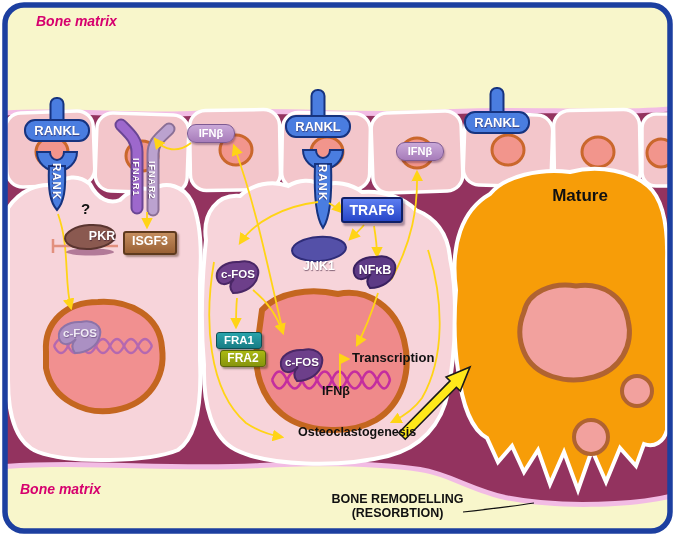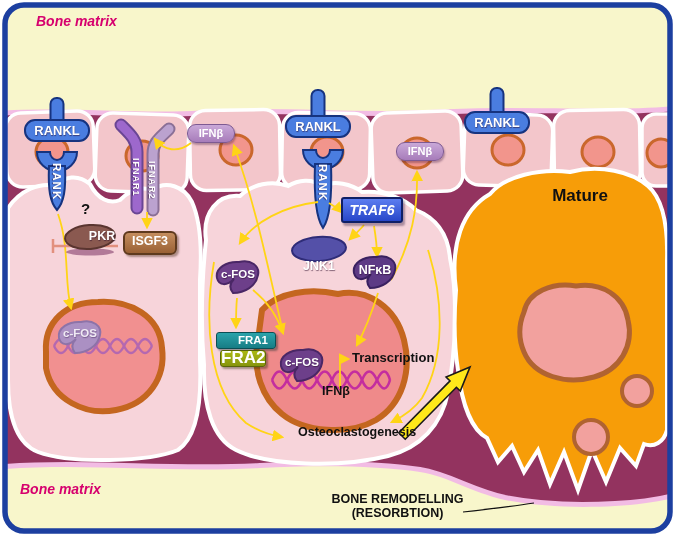--- a/index.html
+++ b/index.html
@@ -13,23 +13,23 @@
   .vert{transform-origin:top left;transform:rotate(90deg);letter-spacing:1px;}
   .pill{position:absolute;border-radius:9px;background:linear-gradient(#c9a8d8,#a77cba);
         border:1px solid #7d5a92;box-shadow:1px 2px 2px rgba(60,20,60,0.35);
         color:#fff;font-weight:bold;font-size:11px;text-align:center;line-height:16px;}
   .box{position:absolute;color:#fff;font-weight:bold;text-align:center;}
   .traf6{background:linear-gradient(#5c7df0,#2746c9);border:2px solid #101f66;border-radius:3px;
          box-shadow:2px 3px 2px rgba(30,10,50,0.35);font-size:14px;line-height:20px;}
   .isgf3{background:linear-gradient(#c48d5e,#9a6135);border:2px solid #5f3a1e;border-radius:3px;
          box-shadow:2px 2px 2px rgba(60,30,10,0.4);font-size:12.5px;line-height:17px;}
   .fra1{background:linear-gradient(#2aa3ab,#177d85);border:1.5px solid #0b4f55;border-radius:3px;
-        box-shadow:2px 2px 2px rgba(10,40,40,0.4);font-size:11.5px;line-height:14px;padding-left:14px;}
+        box-shadow:2px 2px 2px rgba(10,40,40,0.4);font-size:11.5px;line-height:14px;}
   .fra2{background:linear-gradient(#aab812,#87950d);border:1.5px solid #59650a;border-radius:3px;
-        box-shadow:2px 2px 2px rgba(40,40,5,0.4);font-size:17px;line-height:14px;}
+        box-shadow:2px 2px 2px rgba(40,40,5,0.4);font-size:12px;line-height:14px;}
   .bonematrix{color:#d6006e;font-style:italic;font-size:14px;}
 </style>
 </head>
 <body>
 
 <div id="stage">
 
 <svg id="scene" width="675" height="536" viewBox="0 0 675 536">
   <defs>
     <clipPath id="frameclip">
@@ -168,22 +168,22 @@
 <div class="lbl white vert" style="left:63px;top:163px;font-size:11.5px;">RANK</div>
 <div class="lbl white vert" style="left:329px;top:164px;font-size:11.5px;">RANK</div>
 <div class="lbl white vert" style="left:141px;top:158px;font-size:9px;">IFNAR1</div>
 <div class="lbl white vert" style="left:157px;top:161px;font-size:9px;">IFNAR2</div>
 
 <div class="pill" style="left:187px;top:124px;width:46px;height:17px;">IFNβ</div>
 <div class="pill" style="left:396px;top:142px;width:46px;height:17px;">IFNβ</div>
 
 <div class="lbl black" style="left:81px;top:200px;font-size:15px;">?</div>
 <div class="lbl white center" style="left:78px;top:229px;width:48px;font-size:12.5px;">PKR</div>
-<div class="box isgf3" style="left:123px;top:231px;width:50px;height:20px;border-radius:6px;">ISGF3</div>
-<div class="box traf6" style="left:341px;top:197px;width:58px;height:22px;line-height:22px;font-style:italic;">TRAF6</div>
+<div class="box isgf3" style="left:123px;top:231px;width:50px;height:20px;">ISGF3</div>
+<div class="box traf6" style="left:341px;top:197px;width:58px;height:22px;line-height:22px;">TRAF6</div>
 <div class="lbl white center" style="left:295px;top:259px;width:48px;font-size:12.5px;">JNK1</div>
 <div class="lbl white center" style="left:351px;top:263px;width:48px;font-size:12.5px;">NFκB</div>
 <div class="lbl white center" style="left:214px;top:268px;width:48px;font-size:11.5px;">c-FOS</div>
 <div class="lbl white center" style="left:278px;top:356px;width:48px;font-size:11.5px;">c-FOS</div>
 <div class="lbl center" style="left:56px;top:327px;width:48px;font-size:11.5px;color:#f0eaf4;text-shadow:0.5px 1px 1px rgba(70,40,90,0.5);">c-FOS</div>
 <div class="box fra1" style="left:216px;top:332px;width:44px;height:15px;">FRA1</div>
 <div class="box fra2" style="left:220px;top:350px;width:44px;height:15px;">FRA2</div>
 <div class="lbl black center" style="left:314px;top:384px;width:44px;font-size:12.5px;">IFNβ</div>
 
 <div class="lbl black" style="left:352px;top:350px;font-size:13px;">Transcription</div>

